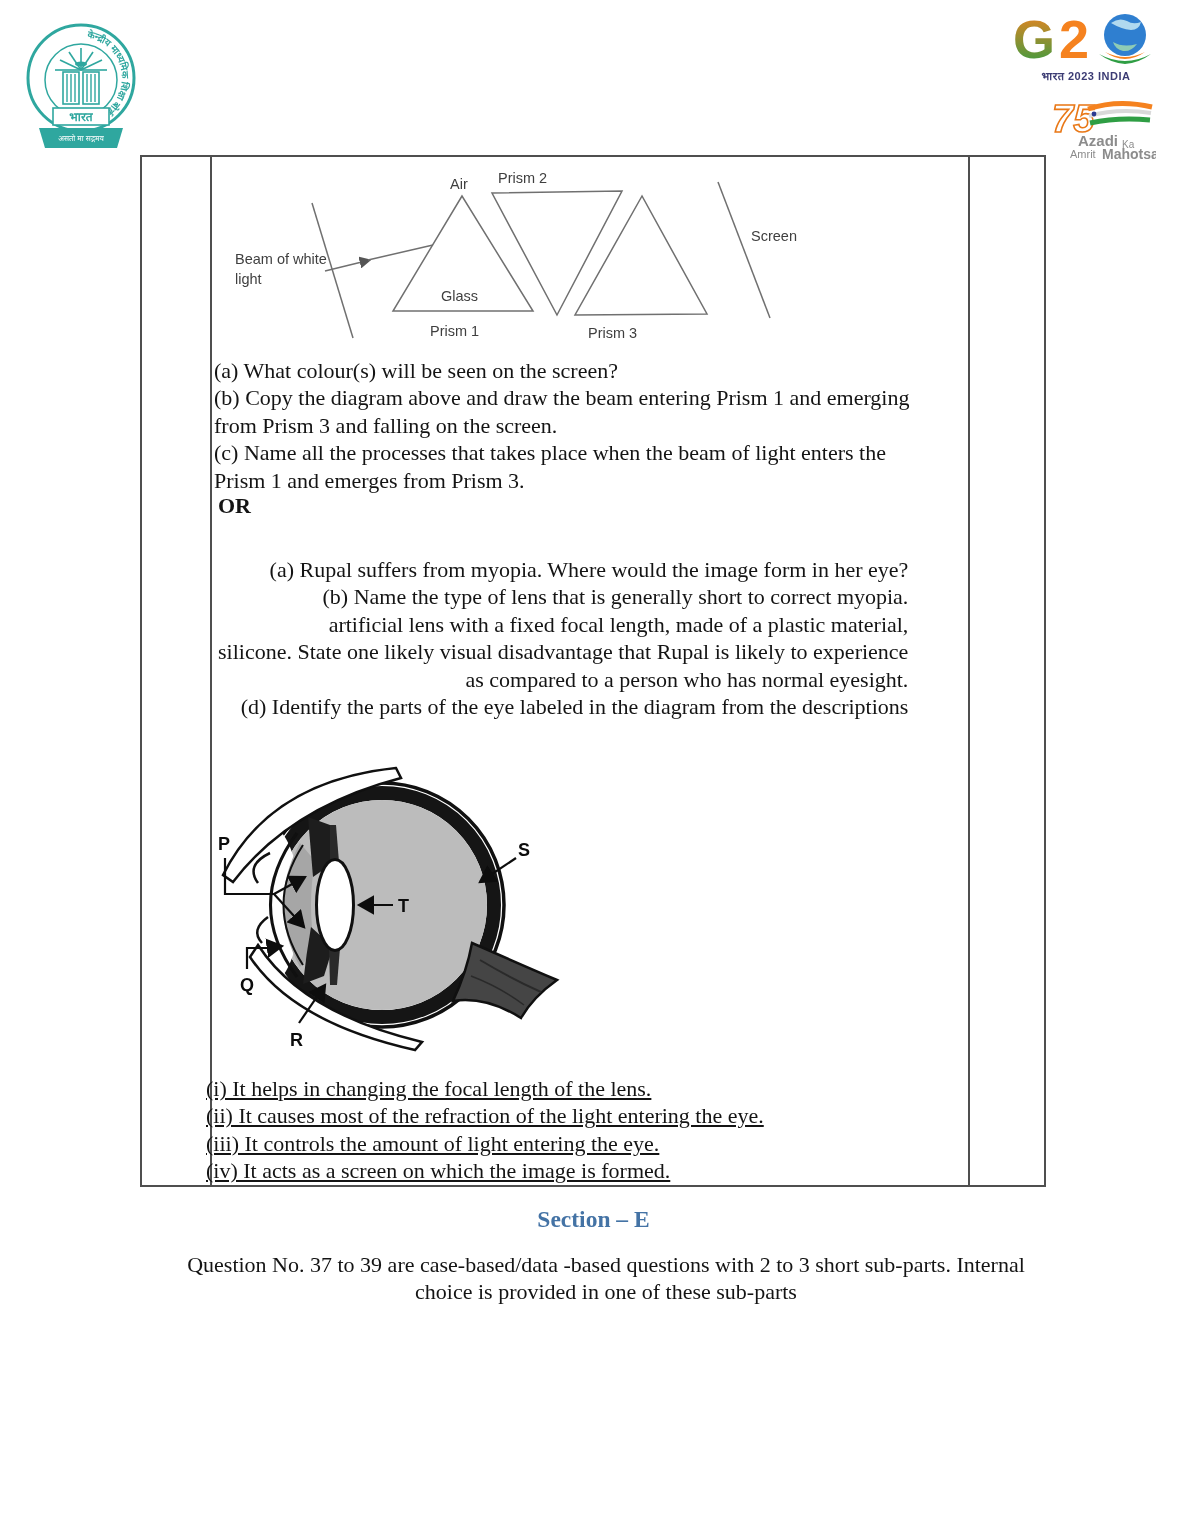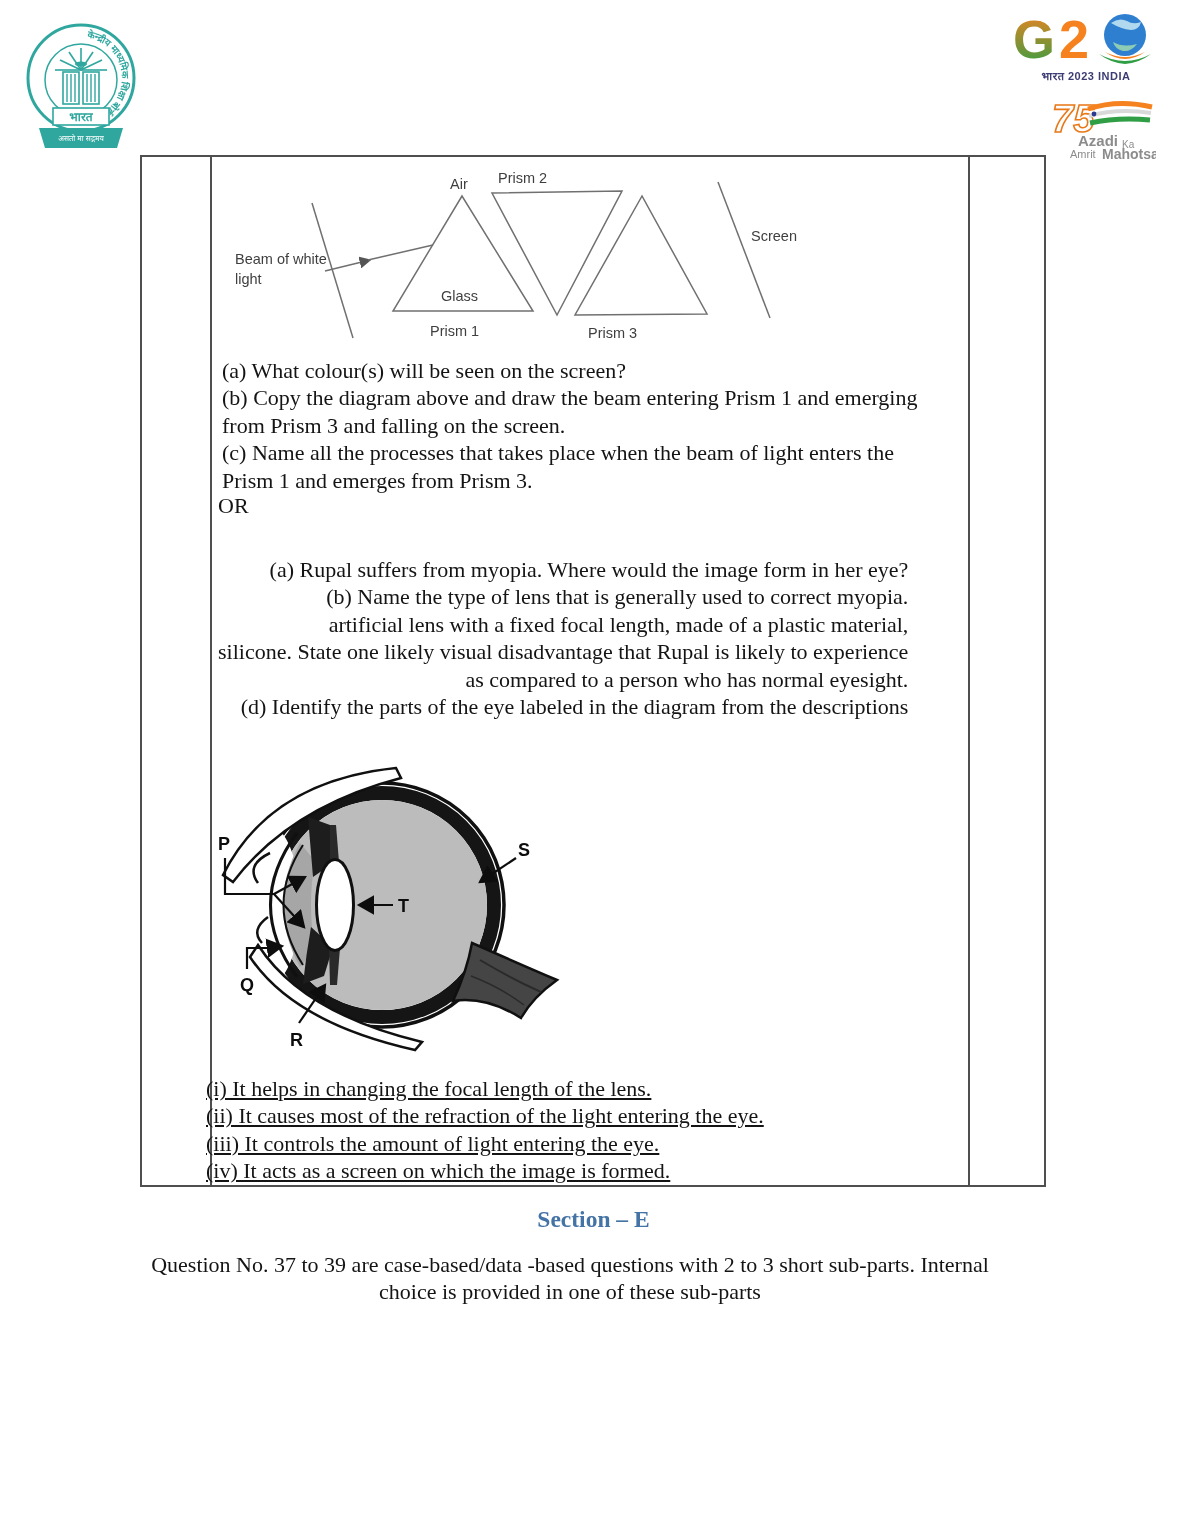--- a/index.html
+++ b/index.html
@@ -13,30 +13,31 @@
     position:absolute;left:140px;top:155px;width:906px;height:1032px;
     border:2px solid #4f4f4f;box-sizing:border-box;background:#fff;
   }
   .vline{position:absolute;top:0;bottom:0;width:2px;background:#4f4f4f;}
   
   .tblock{
     position:absolute;font-size:22px;line-height:27.4px;color:#141414;
     white-space:nowrap;font-family:"Liberation Serif",serif;
   }
   .tblock .tline{white-space:nowrap;}
-  .bold{font-weight:normal;}
+  .bold{font-weight:bold;}
   .section-title{
     position:absolute;left:0;top:1206px;width:1187px;text-align:center;
     font-size:23.5px;font-weight:bold;color:#4473a5;
     font-family:"Liberation Serif",serif;
   }
   .footer-par{
     position:absolute;left:0;top:1251px;width:1140px;text-align:center;
     font-size:22px;line-height:27.4px;color:#141414;
     font-family:"Liberation Serif",serif;
+    padding-left:36px;
   }
   
   .g20-tagline{
     position:absolute;left:1013px;top:68px;width:146px;text-align:center;
     font-family:"Liberation Sans",sans-serif;font-size:11px;font-weight:bold;
     color:#3c3c74;letter-spacing:.5px;white-space:nowrap;
   }
   svg text{font-family:"Liberation Sans",sans-serif;}
 </style>
 </head>
@@ -137,35 +138,35 @@
     <text x="5" y="121">light</text>
     <text x="220" y="26">Air</text>
     <text x="211" y="138">Glass</text>
     <text x="200" y="173">Prism 1</text>
     <text x="268" y="20">Prism 2</text>
     <text x="358" y="175">Prism 3</text>
     <text x="521" y="78">Screen</text>
   </g>
 </svg>
 
-<div class="tblock" style="left:222px;top:357px;">
+<div class="tblock" style="left:214px;top:357px;">
 
 <div class="tline">(a) What colour(s) will be seen on the screen?</div>
     <div class="tline">(b) Copy the diagram above and draw the beam entering Prism 1 and emerging</div>
     <div class="tline">from Prism 3 and falling on the screen.</div>
     <div class="tline">(c) Name all the processes that takes place when the beam of light enters the</div>
     <div class="tline">Prism 1 and emerges from Prism 3.</div>
   </div>
 
 <div class="tblock bold" style="left:218px;top:492px;">OR</div>
 
 <div class="tblock" style="left:218px;top:556px;text-align:right;">
 
 <div class="tline">(a) Rupal suffers from myopia. Where would the image form in her eye?</div>
-    <div class="tline">(b) Name the type of lens that is generally used to correct myopia.</div>
+    <div class="tline">(b) Name the type of lens that is generally short to correct myopia.</div>
     <div class="tline">artificial lens with a fixed focal length, made of a plastic material,</div>
     <div class="tline">silicone. State one likely visual disadvantage that Rupal is likely to experience</div>
     <div class="tline">as compared to a person who has normal eyesight.</div>
     <div class="tline">(d) Identify the parts of the eye labeled in the diagram from the descriptions</div>
   </div>
 
 <svg class="abs" style="left:210px;top:765px;" width="420" height="315" viewBox="0 0 420 315">
   <defs>
     <marker id="earrow" markerWidth="9" markerHeight="9" refX="7" refY="4.5" orient="auto">
       <path d="M0,0 L8,4.5 L0,9 Z" fill="#0d0d0d"></path>

